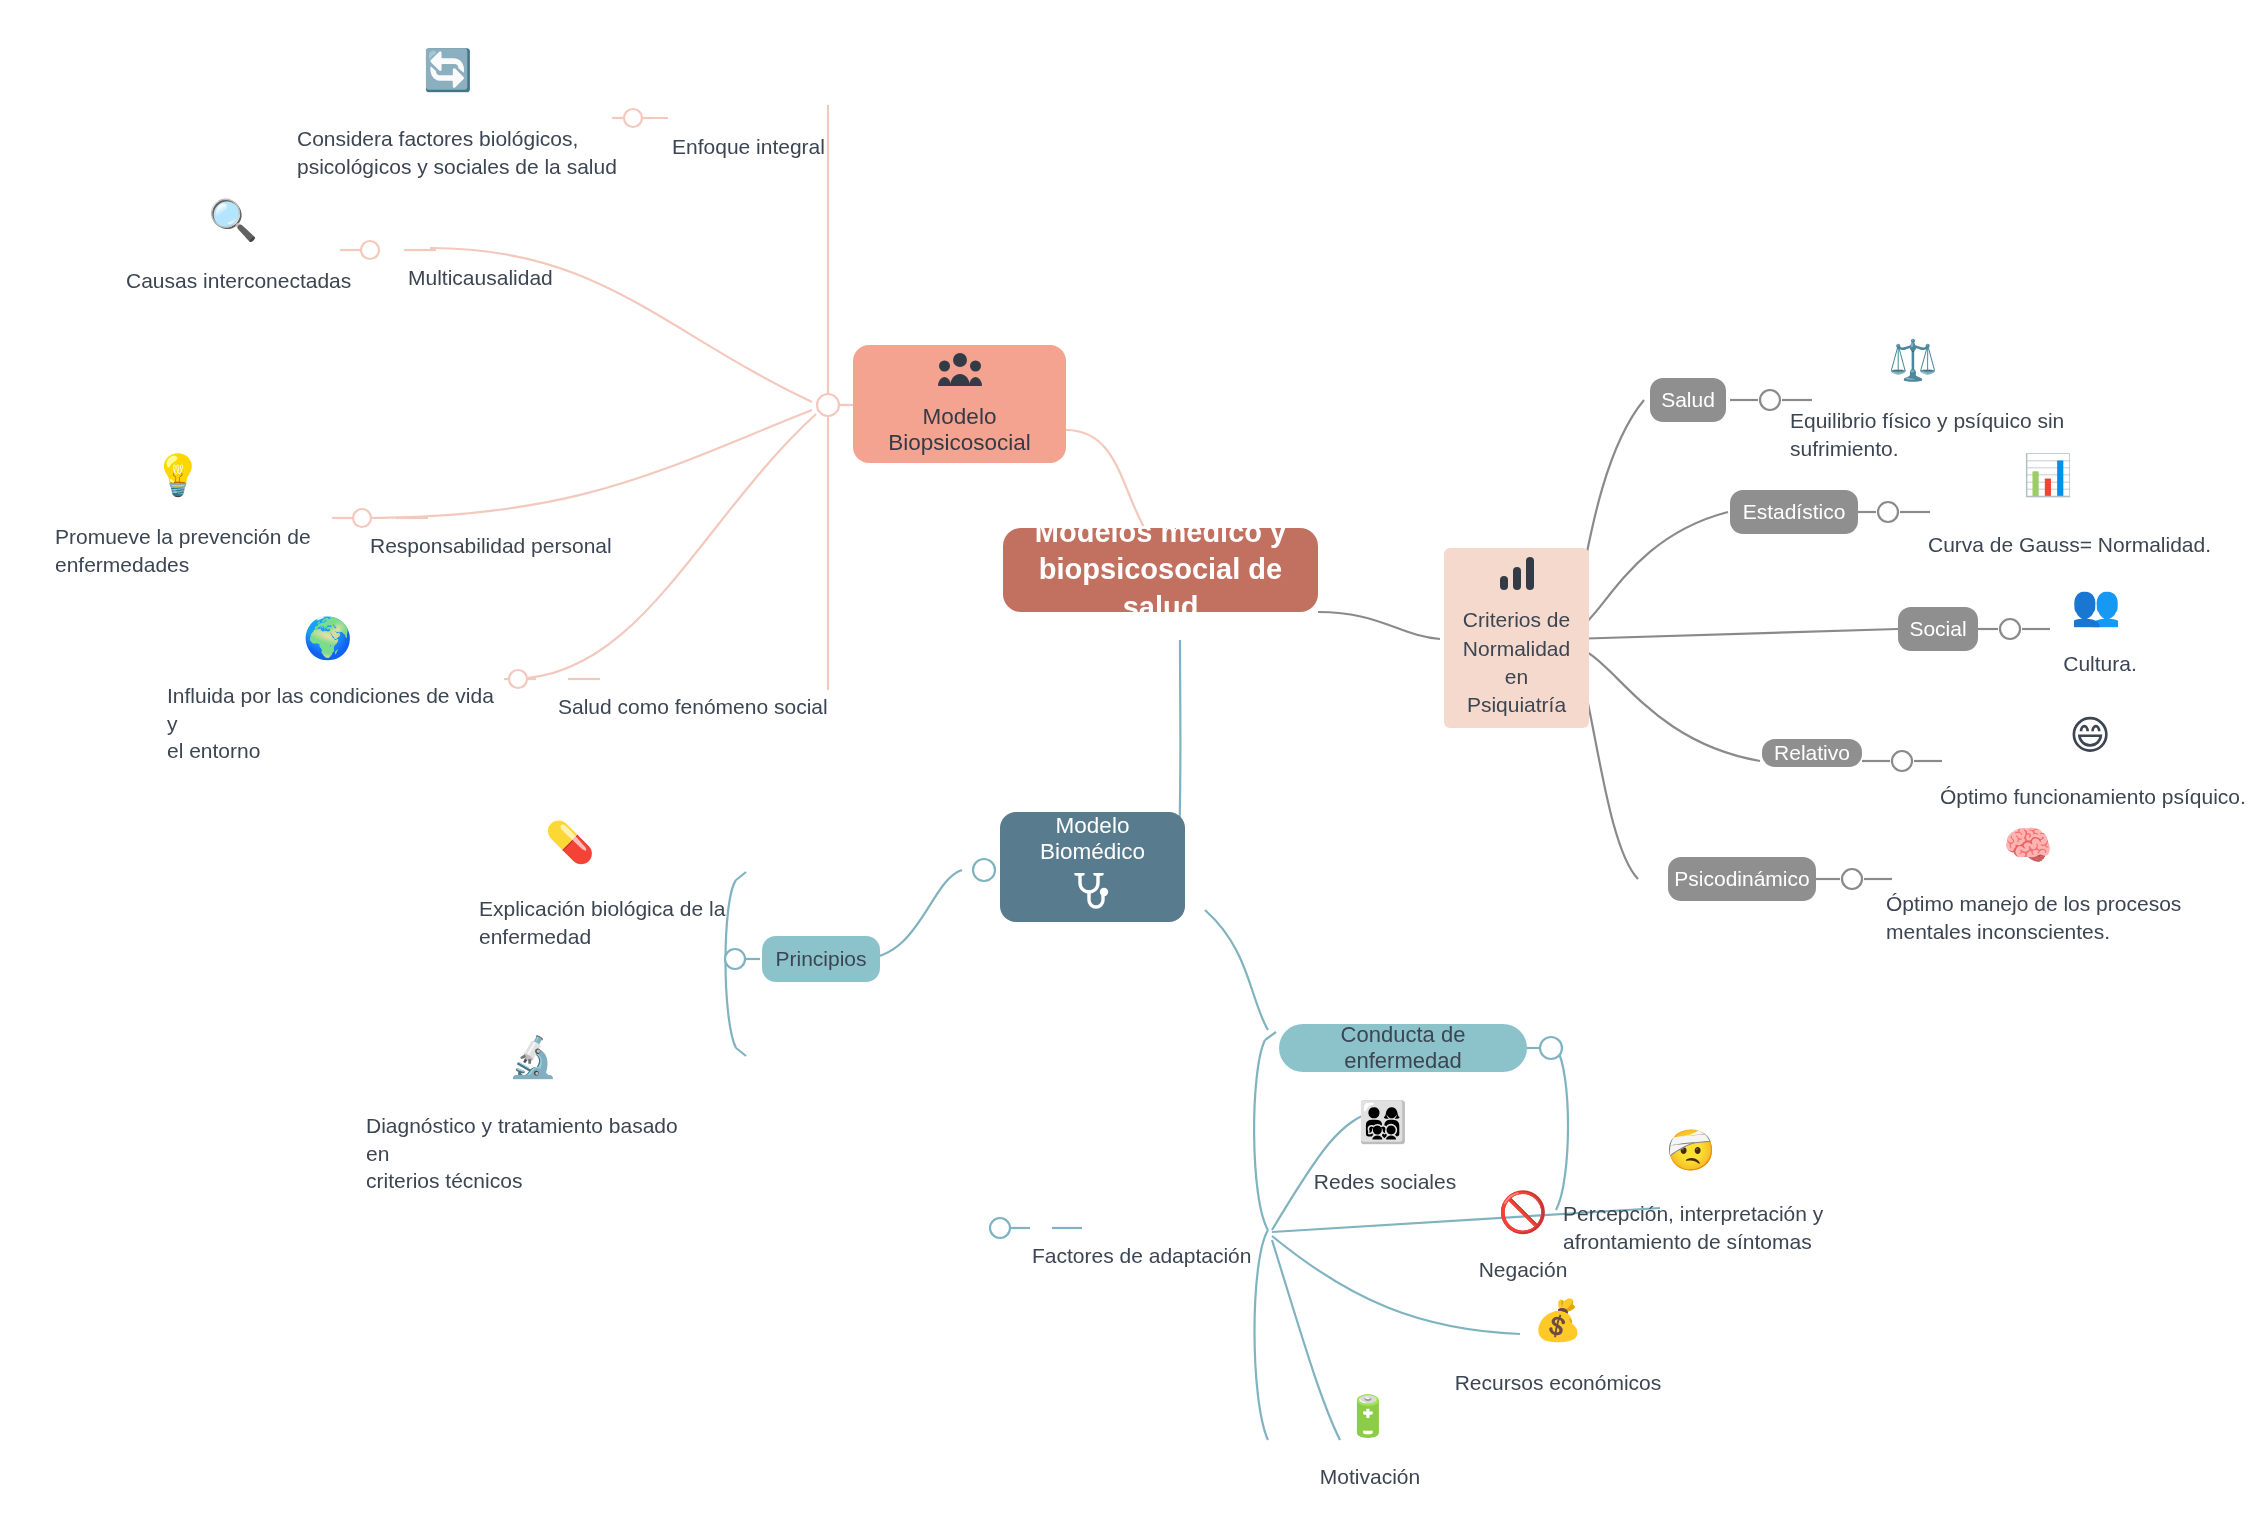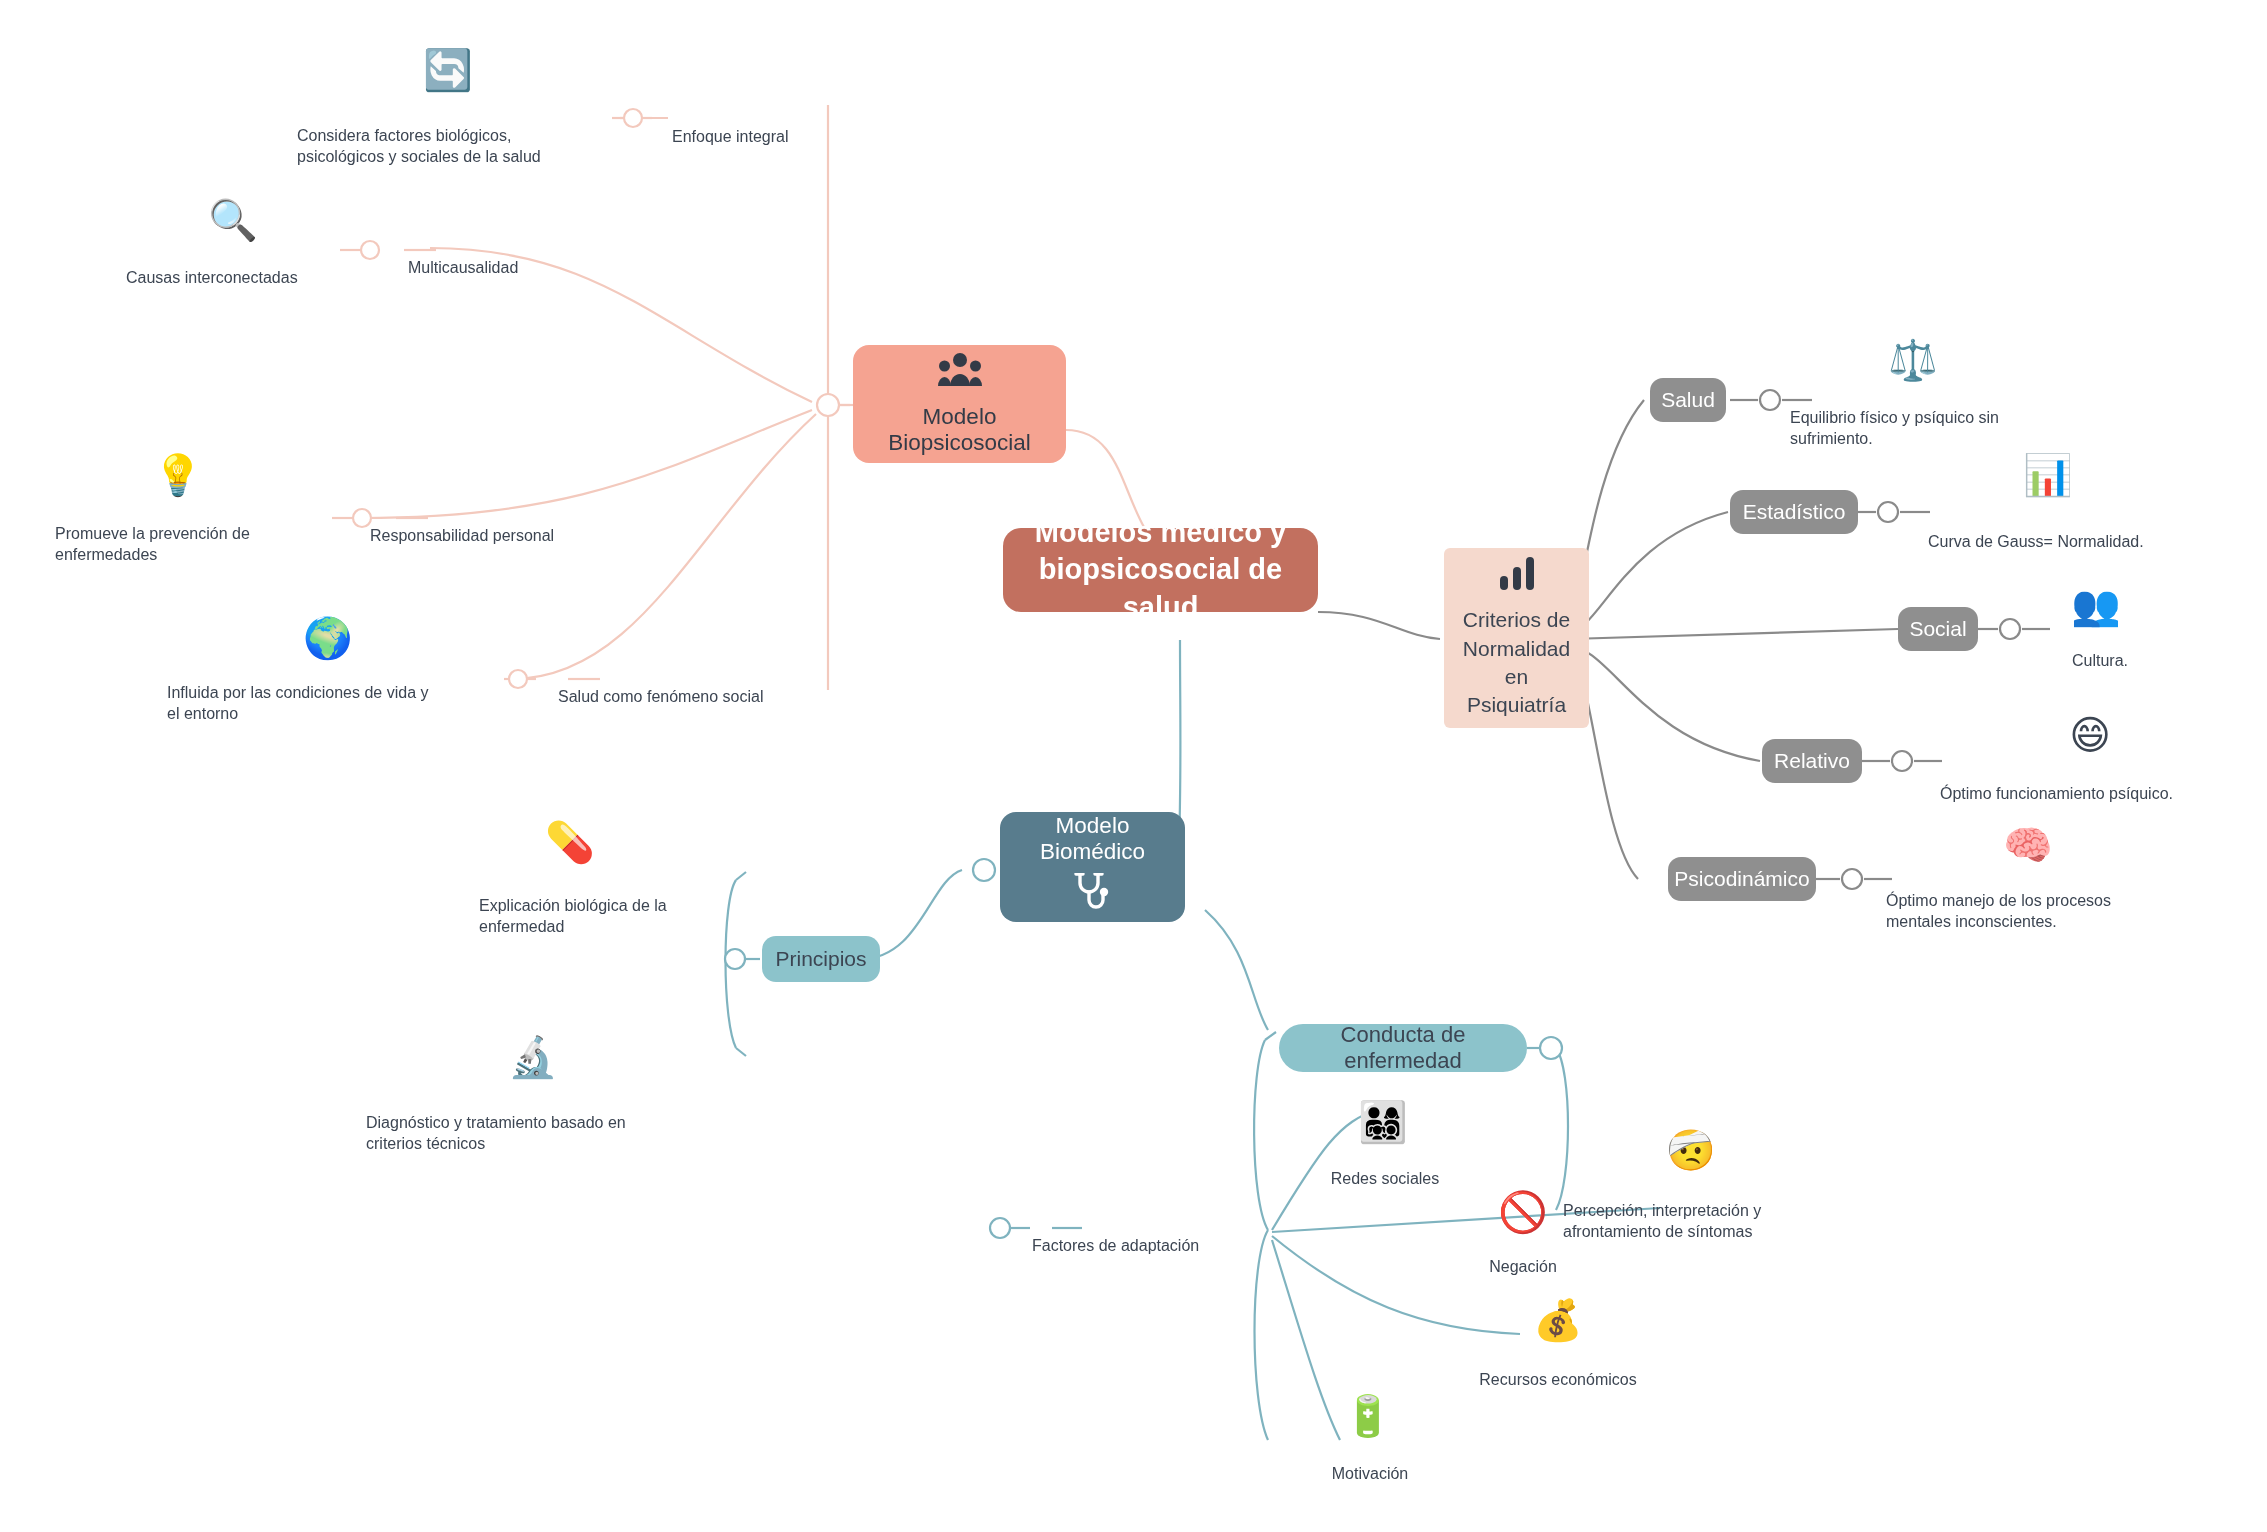--- a/index.html
+++ b/index.html
@@ -30,21 +30,21 @@
 
   .chip{
     display:flex;align-items:center;justify-content:center;text-align:center;
     border-radius:13px;font-size:21px;padding:7px 16px;
   }
   .chip-grey{background:#8f8f8f;color:#ffffff;}
   .chip-teal{background:#8cc3cb;color:#3c4552;border-radius:14px;}
   .chip-teal-pill{background:#8cc3cb;color:#3c4552;border-radius:30px;font-size:22px;padding:9px 22px;}
 
   .plain{
-    position:absolute;font-size:16px;line-height:1.32;color:#3c4552;
+    position:absolute;font-size:21px;line-height:1.32;color:#3c4552;
     white-space:pre-line;
   }
   .plain.center{text-align:center;}
   .emoji{
     position:absolute;font-size:40px;line-height:1;
     font-family:"DejaVu Sans","Liberation Sans",sans-serif;
     text-align:center;
   }
   .icon-glyph{font-size:40px;line-height:1;margin-bottom:8px;display:block;}
   .icon-svg{display:block;margin:0 auto 8px auto;}
@@ -256,21 +256,21 @@
   <div class="plain" style="left:1928px;top:531px;width:320px;">Curva de Gauss= Normalidad.</div>
 
   <div class="node chip chip-grey" style="left:1898px;top:607px;width:80px;height:44px;">
     <span>Social</span>
   </div>
   <div class="emoji" style="left:2068px;top:585px;width:56px;">
     <span>👥</span>
   </div>
   <div class="plain center" style="left:2020px;top:650px;width:160px;">Cultura.</div>
 
-  <div class="node chip chip-grey" style="left:1762px;top:739px;width:100px;height:44px;">
+  <div class="node chip chip-grey" style="left:1762px;top:739px;width:100px;height:28px;">
     <span>Relativo</span>
   </div>
   <div class="emoji" style="left:2062px;top:715px;width:56px;">
     <span>😄</span>
   </div>
   <div class="plain" style="left:1940px;top:783px;width:320px;">Óptimo funcionamiento psíquico.</div>
 
   <div class="node chip chip-grey" style="left:1668px;top:857px;width:148px;height:44px;">
     <span>Psicodinámico</span>
   </div>

